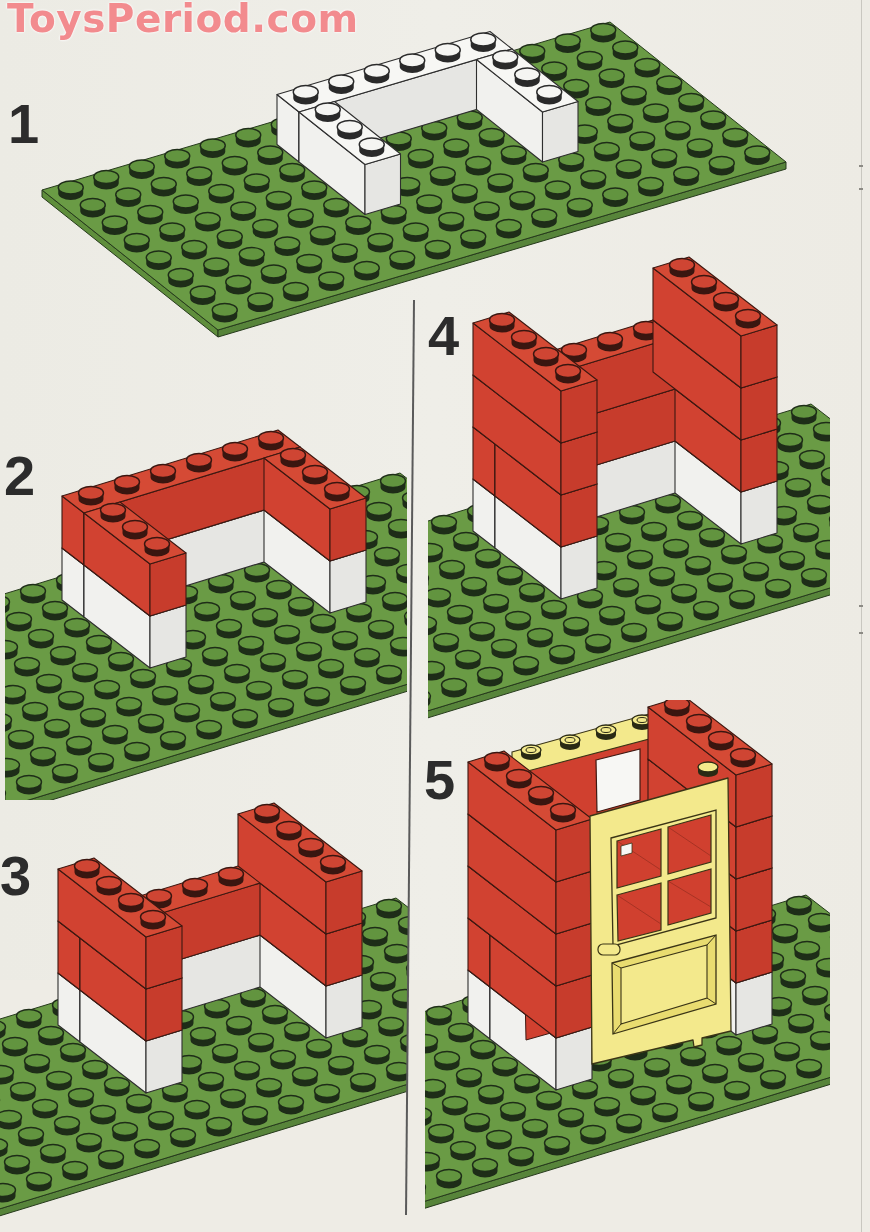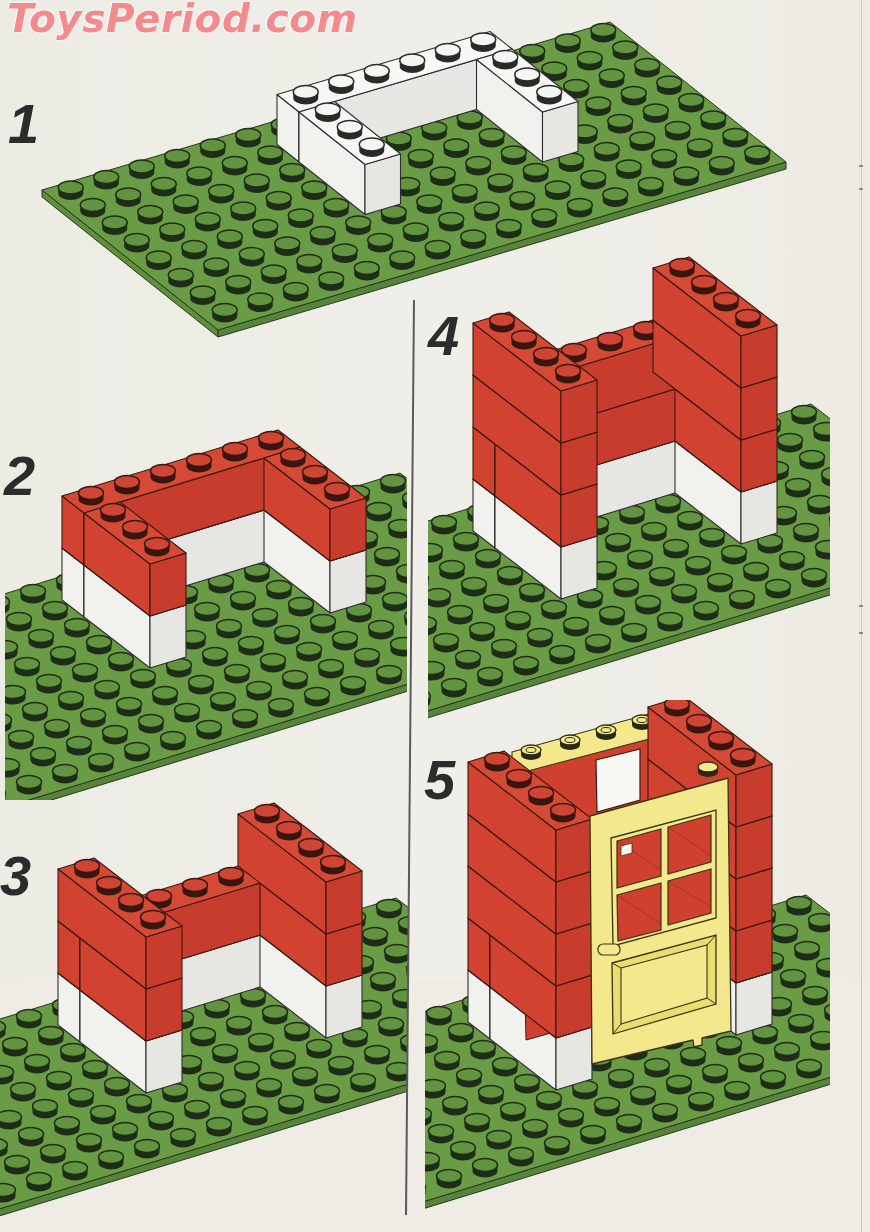--- a/index.html
+++ b/index.html
@@ -4,21 +4,20 @@
 <style>
   html, body { margin: 0; padding: 0; }
   body {
     width: 870px; height: 1232px; position: relative; overflow: hidden;
     background: #eeece5;
     font-family: "Liberation Sans", sans-serif;
   }
   .page {
     position: absolute; left: 0; top: 0; width: 870px; height: 980px;
     background: linear-gradient(90deg, #ecebe4 0%, #efeee8 50%, #edebe4 100%);
-    font-style: italic;
   }
   .watermark {
     position: absolute; left: 7px; top: -4px;
     font-family: "DejaVu Sans", sans-serif; font-weight: bold;
     font-size: 39px; letter-spacing: 0.5px;
     color: #f28b8e;
     text-shadow: 0 0 2px #fff, 0 0 3px #fff;
     white-space: nowrap; z-index: 5;
   }
   .step-number {

